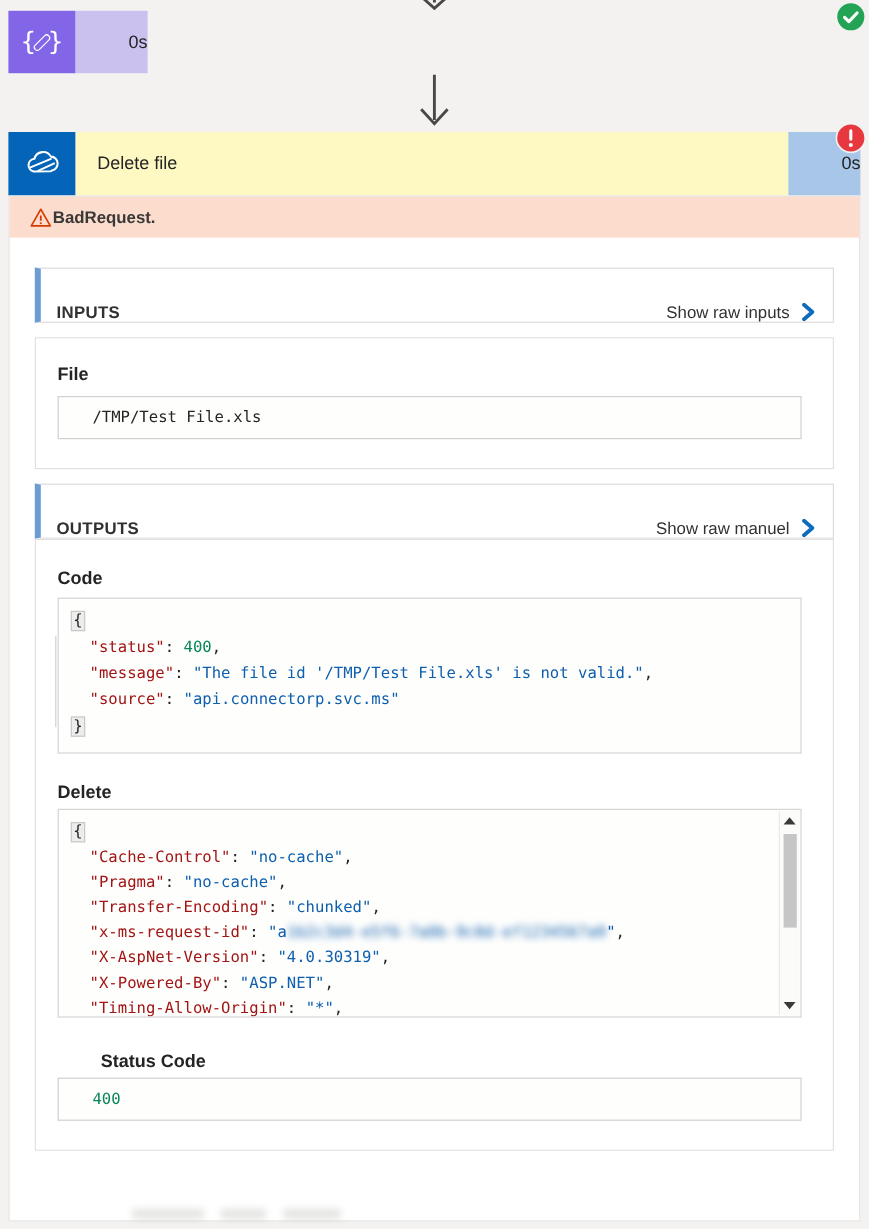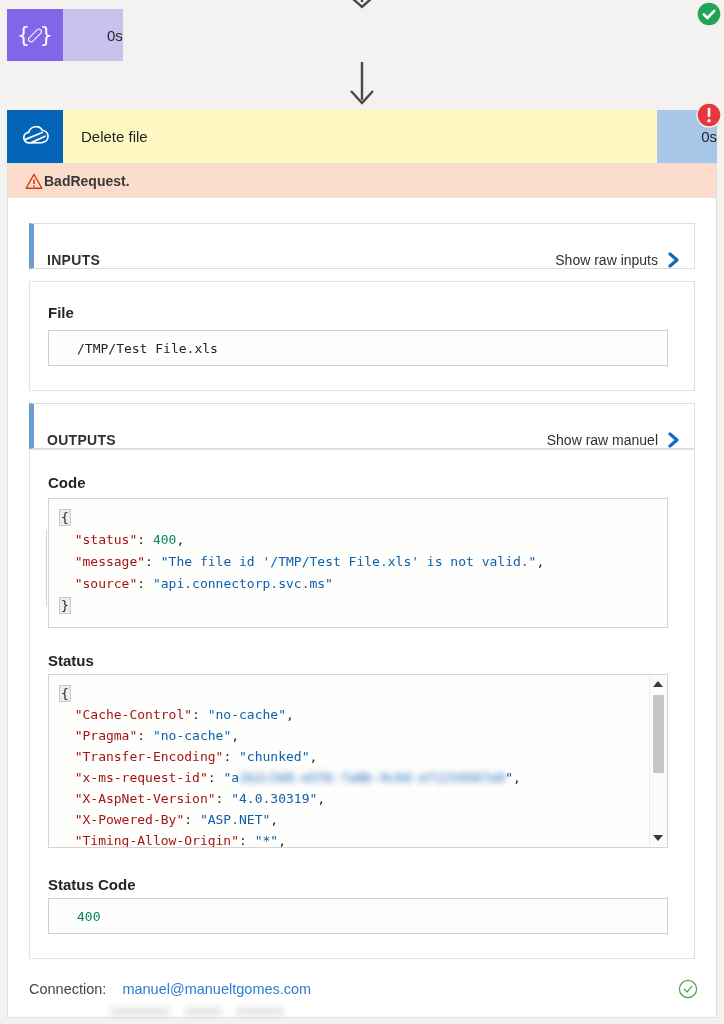--- a/index.html
+++ b/index.html
@@ -170,21 +170,21 @@
       <div class="field-label" style="top:24px;">Code</div>
       <div class="code-box body-box" style="top:48px; height:130px;">
           <div class="code-line"><span class="tok-brace">{</span></div>
           <div class="code-line"><span class="tok-plain">  </span><span class="tok-key">"status"</span><span class="tok-plain">: </span><span class="tok-num">400</span><span class="tok-plain">,</span></div>
           <div class="code-line"><span class="tok-plain">  </span><span class="tok-key">"message"</span><span class="tok-plain">: </span><span class="tok-str">"The file id '/TMP/Test File.xls' is not valid."</span><span class="tok-plain">,</span></div>
           <div class="code-line"><span class="tok-plain">  </span><span class="tok-key">"source"</span><span class="tok-plain">: </span><span class="tok-str">"api.connectorp.svc.ms"</span></div>
           <div class="code-line"><span class="tok-brace">}</span></div>
         </div>
       <div class="indent-guide" style="top:80px; height:76px;"></div>
 
-      <div class="field-label" style="top:202px;">Status</div>
+      <div class="field-label" style="top:202px;">Delete</div>
       <div class="code-box headers-box" style="top:224px; height:174px; padding-right:28px;">
         <div class="scrollbar">
           <div class="sb-btn">
               <div class="tri-up"></div>
             </div>
           <div class="sb-track">
             <div class="sb-thumb"></div>
           </div>
           <div class="sb-btn">
               <div class="tri-down"></div>
@@ -193,32 +193,24 @@
       <div class="code-line"><span class="tok-brace">{</span></div>
           <div class="code-line"><span class="tok-plain">  </span><span class="tok-key">"Cache-Control"</span><span class="tok-plain">: </span><span class="tok-str">"no-cache"</span><span class="tok-plain">,</span></div>
           <div class="code-line"><span class="tok-plain">  </span><span class="tok-key">"Pragma"</span><span class="tok-plain">: </span><span class="tok-str">"no-cache"</span><span class="tok-plain">,</span></div>
           <div class="code-line"><span class="tok-plain">  </span><span class="tok-key">"Transfer-Encoding"</span><span class="tok-plain">: </span><span class="tok-str">"chunked"</span><span class="tok-plain">,</span></div>
           <div class="code-line"><span class="tok-plain">  </span><span class="tok-key">"x-ms-request-id"</span><span class="tok-plain">: </span><span class="tok-str">"a</span><span class="tok-blur">1b2c3d4-e5f6-7a8b-9c0d-ef1234567a9</span><span class="tok-str">"</span><span class="tok-plain">,</span></div>
           <div class="code-line"><span class="tok-plain">  </span><span class="tok-key">"X-AspNet-Version"</span><span class="tok-plain">: </span><span class="tok-str">"4.0.30319"</span><span class="tok-plain">,</span></div>
           <div class="code-line"><span class="tok-plain">  </span><span class="tok-key">"X-Powered-By"</span><span class="tok-plain">: </span><span class="tok-str">"ASP.NET"</span><span class="tok-plain">,</span></div>
           <div class="code-line"><span class="tok-plain">  </span><span class="tok-key">"Timing-Allow-Origin"</span><span class="tok-plain">: </span><span class="tok-str">"*"</span><span class="tok-plain">,</span></div>
         </div>
 
-      <div class="field-label" style="top:426px;">Status Code</div>
+      <div class="field-label" style="top:426px;margin-left:36px;">Status Code</div>
       <div class="value-box" style="top:448px; height:36px; color:#098658;">400</div>
     </div>
 
-    <div class="connection-row">
-      <span class="conn-label">Connection:</span>
-      <span class="conn-email">manuel@manueltgomes.com</span>
-      <svg class="conn-status" width="20" height="20" viewBox="0 0 20 20">
-        <circle cx="10" cy="10" r="8.6" fill="none" stroke="#52A352" stroke-width="1.3"></circle>
-        <path d="M6.3 10.3 L9 13 L13.8 7.4" fill="none" stroke="#52A352" stroke-width="1.3" stroke-linecap="round" stroke-linejoin="round"></path>
-      </svg>
-    </div>
     <div class="smudge">
       <i style="width:60px;"></i>
         <i style="width:38px;"></i>
         <i style="width:48px;"></i>
     </div>
 
   </div>
 </div>
 
 </body></html>

